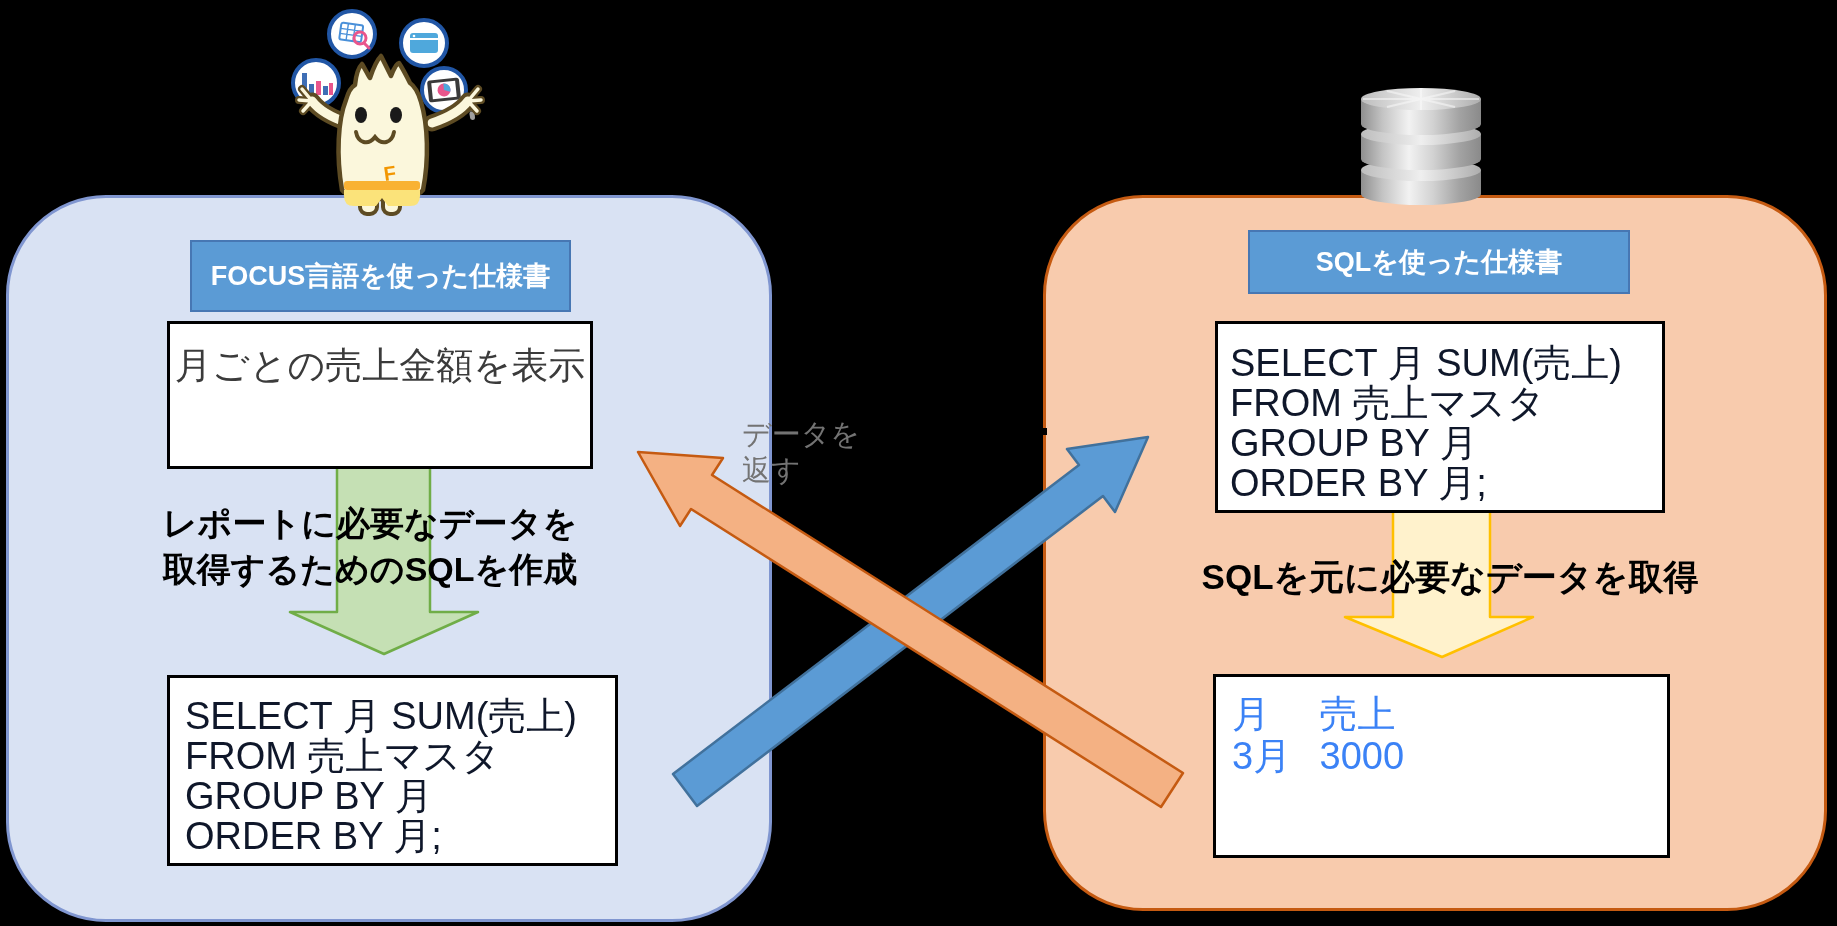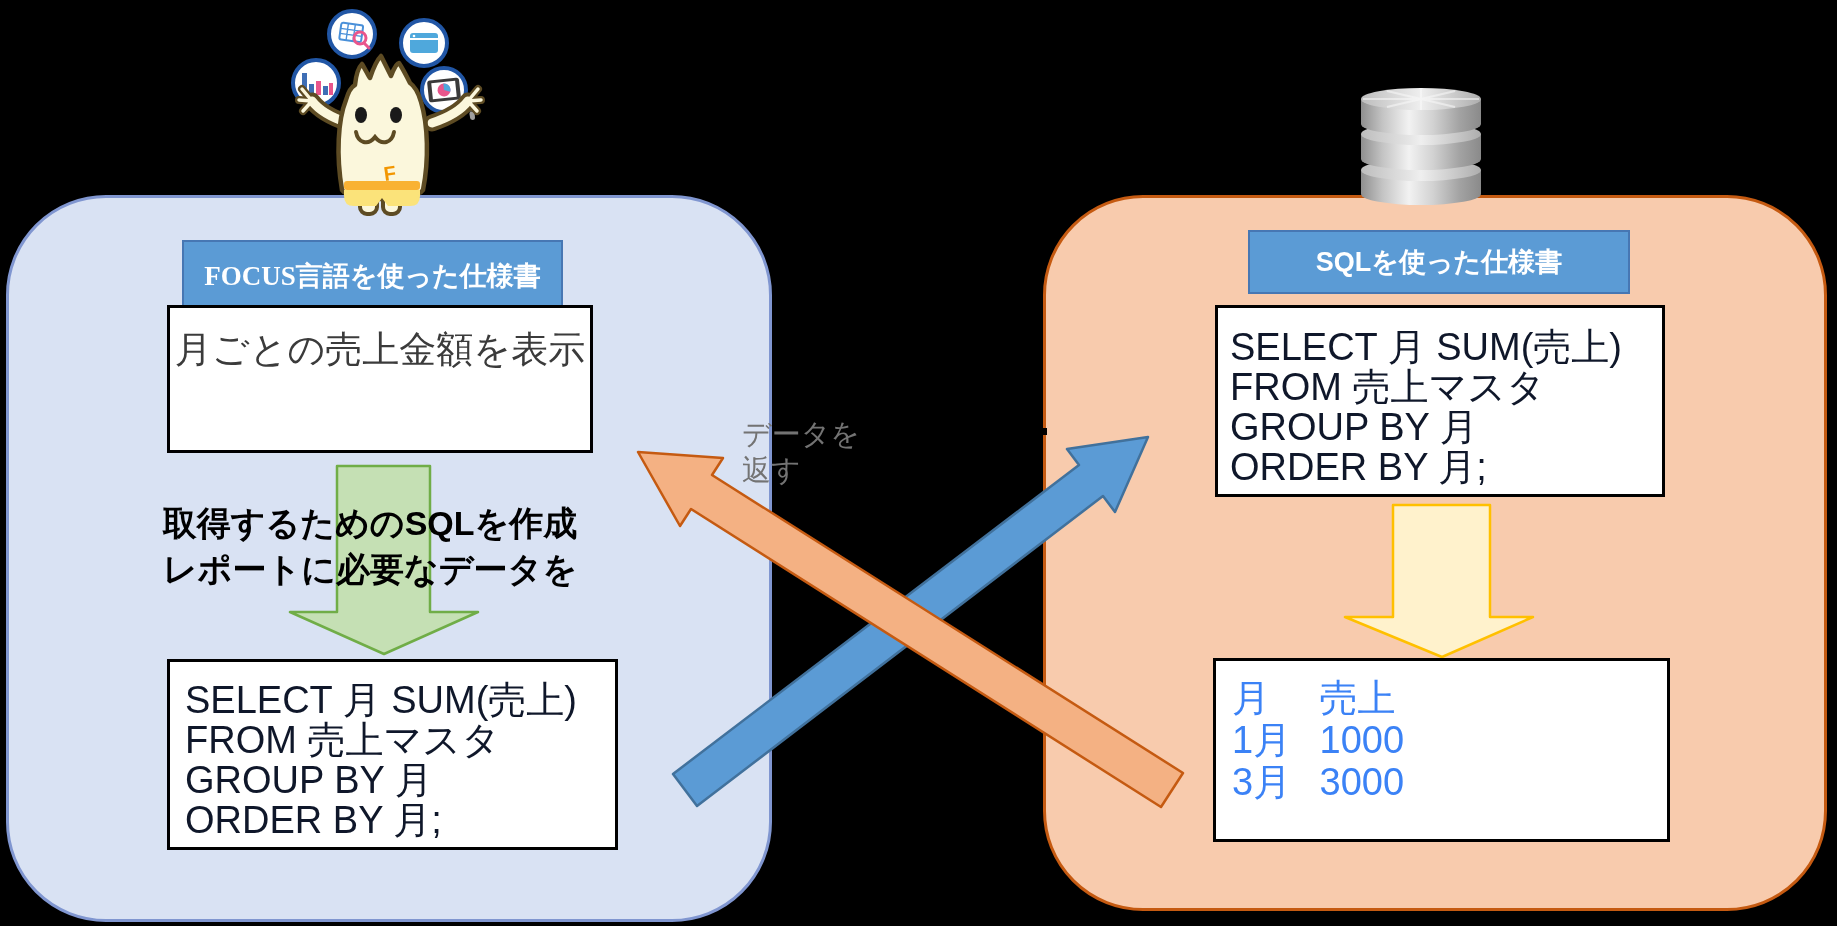--- a/index.html
+++ b/index.html
@@ -4,23 +4,23 @@
 <style>
   html,body{margin:0;padding:0;background:#000;}
   .stage{position:relative;width:1837px;height:926px;background:#000;overflow:hidden;
          font-family:"Liberation Sans","DejaVu Sans",sans-serif;}
   .abs{position:absolute;box-sizing:border-box;}
   .panel{border-radius:100px;}
   .panel-blue{left:6px;top:195px;width:766px;height:727px;background:#D9E2F3;border:3px solid #8096D0;}
   .panel-orange{left:1043px;top:195px;width:784px;height:716px;background:#F8CBAD;border:3px solid #C55A11;}
   .hdr{background:#5B9BD5;border:2px solid #4777B3;color:#fff;font-weight:bold;font-size:27px;
        display:flex;align-items:center;justify-content:center;text-align:center;}
-  .hdr-left{left:182px;top:240px;width:381px;height:72px;font-family:Liberation Serif, serif;}
+  .hdr-left{left:190px;top:240px;width:381px;height:72px;}
   .hdr-right{left:1248px;top:230px;width:382px;height:64px;}
-  .whitebox{background:#fff;border:3px solid #000;color:#404040;}
+  .whitebox{background:#fff;border:3px solid #000;color:#404040;margin-top:16px;}
   .specbox{left:167px;top:305px;width:426px;height:148px;font-size:37px;line-height:56px;
            text-align:center;padding-top:14px;color:#3b3b3b;}
   .sqlbox{font-size:38px;line-height:40px;color:#0f172a;}
   .sqlbox-left{left:167px;top:659px;width:451px;height:191px;padding:18px 0 0 15px;}
   .sqlbox-right{left:1215px;top:305px;width:450px;height:192px;padding:19px 0 0 12px;}
   .resultbox{left:1213px;top:658px;width:457px;height:184px;padding:16px 0 0 16px;
              font-size:38px;line-height:42px;color:#3b82f6;}
   .resultbox .c1{display:inline-block;width:77px;}
   .boldlabel{font-weight:bold;color:#000;}
   .label-left{left:150px;top:500px;width:440px;text-align:center;font-size:34px;line-height:46px;}
@@ -48,49 +48,46 @@
     <polygon points="638,452 723,458 712,475 1183,773 1161,807 691,509 680,526" fill="#F4B183" stroke="#C55A11" stroke-width="2.5" stroke-linejoin="round"></polygon>
   </svg>
 
   <div class="abs hdr hdr-left">FOCUS言語を使った仕様書</div>
 
   <div class="abs whitebox specbox">
     <div>月ごとの売上金額を表示</div>
   </div>
 
   <div class="abs boldlabel label-left">
+    <div>レポートに必要なデータを</div>
     <div>取得するためのSQLを作成</div>
-    <div>レポートに必要なデータを</div>
   </div>
 
   <div class="abs whitebox sqlbox sqlbox-left">
     <div>SELECT 月 SUM(売上)</div>
     <div>FROM 売上マスタ</div>
     <div>GROUP BY 月</div>
     <div>ORDER BY 月;</div>
   </div>
 
   <div class="abs hdr hdr-right">SQLを使った仕様書</div>
 
   <div class="abs whitebox sqlbox sqlbox-right">
     <div>SELECT 月 SUM(売上)</div>
     <div>FROM 売上マスタ</div>
     <div>GROUP BY 月</div>
     <div>ORDER BY 月;</div>
   </div>
 
+  <div class="abs boldlabel label-right">SQLを元に必要なデータを取得</div>
 
   <div class="abs whitebox resultbox">
     <div>
       <span class="c1">月</span>
       <span>売上</span>
-    </div>
-    <div>
-      <span class="c1">1月</span>
-      <span>1000</span>
     </div>
     <div>
       <span class="c1">3月</span>
       <span>3000</span>
     </div>
   </div>
 
   <div class="abs return-label">
     <div>データを</div>
     <div>返す</div>

